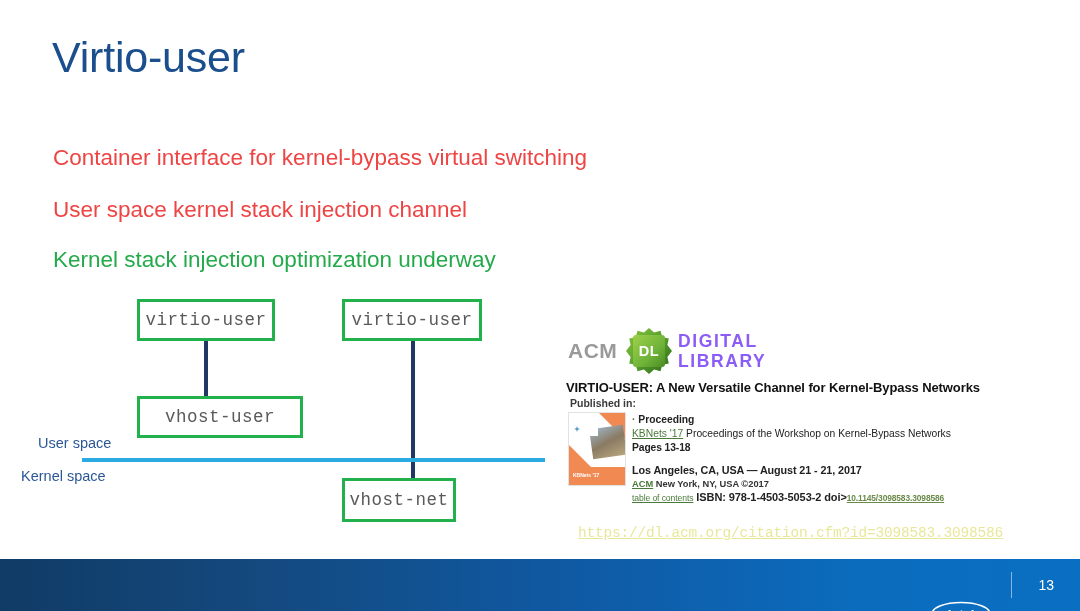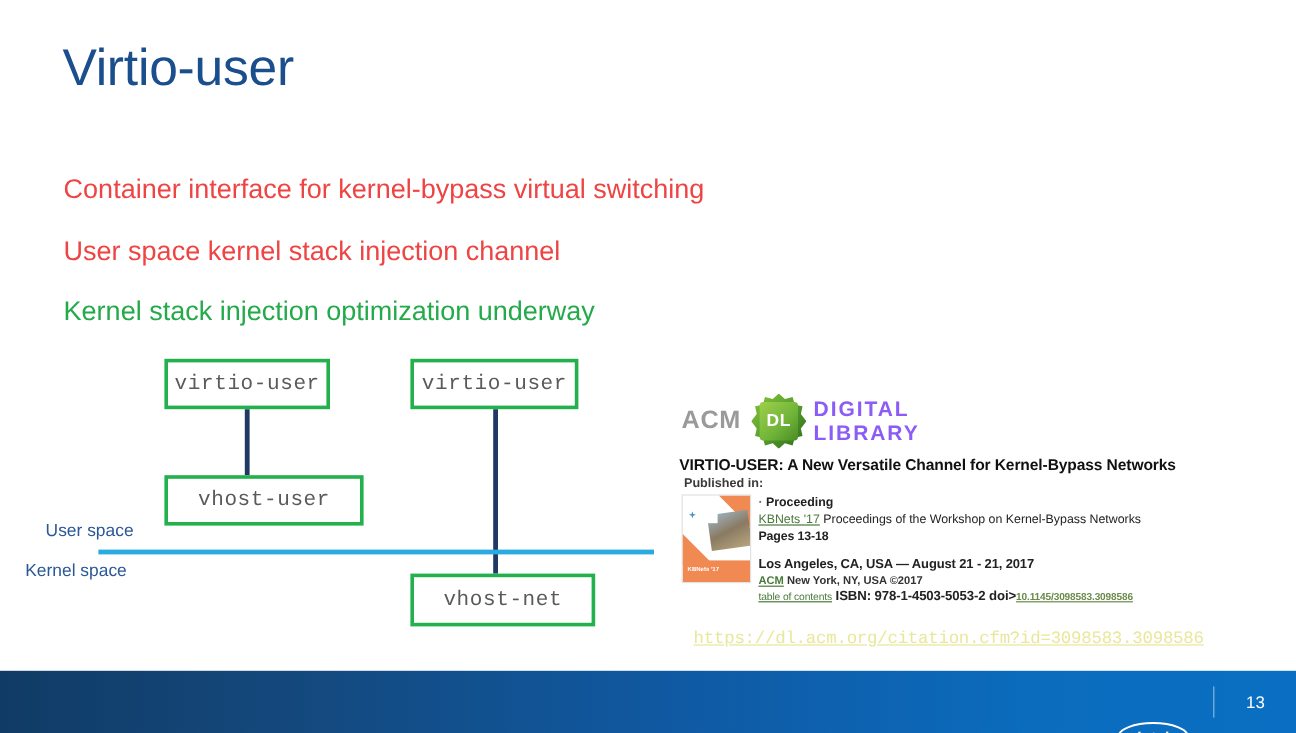--- a/index.html
+++ b/index.html
@@ -62,21 +62,21 @@
     justify-content: center;
     font-family: "Liberation Mono", "DejaVu Sans Mono", monospace;
     font-size: 17.5px;
     color: #5a5a5a;
     letter-spacing: 0.5px;
     z-index: 3;
   }
   #node-virtio-user-left  { left: 137px; top: 299px; width: 138px; height: 42px; }
   #node-vhost-user        { left: 137px; top: 396px; width: 166px; height: 42px; }
   #node-virtio-user-right { left: 342px; top: 299px; width: 140px; height: 42px; }
-  #node-vhost-net         { left: 342px; top: 478px; width: 154px; height: 44px; }
+  #node-vhost-net         { left: 342px; top: 478px; width: 114px; height: 44px; }
 
   .connector {
     position: absolute;
     background: #1f3864;
     width: 4px;
     z-index: 1;
   }
   #connector-left  { left: 204px; top: 338px; height: 60px; }
   #connector-right { left: 411px; top: 338px; height: 142px; }
 

